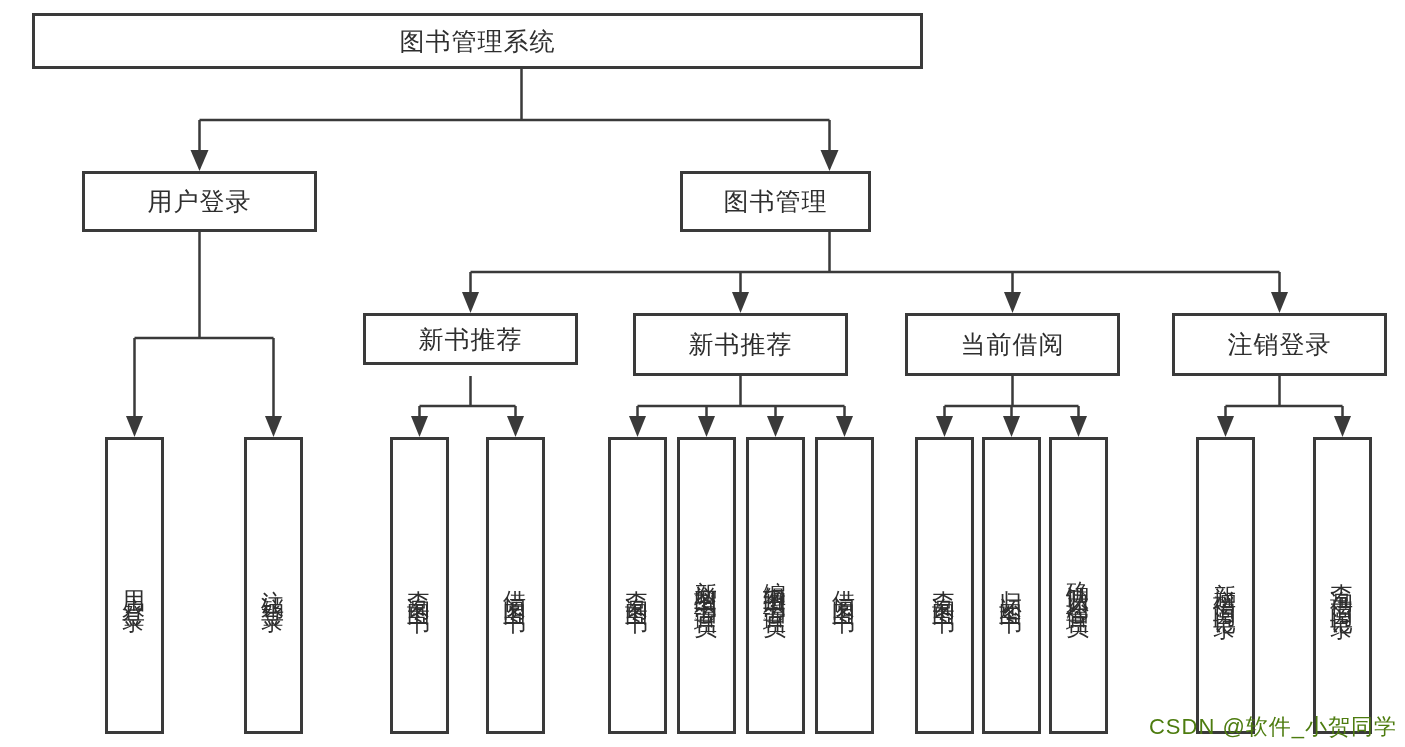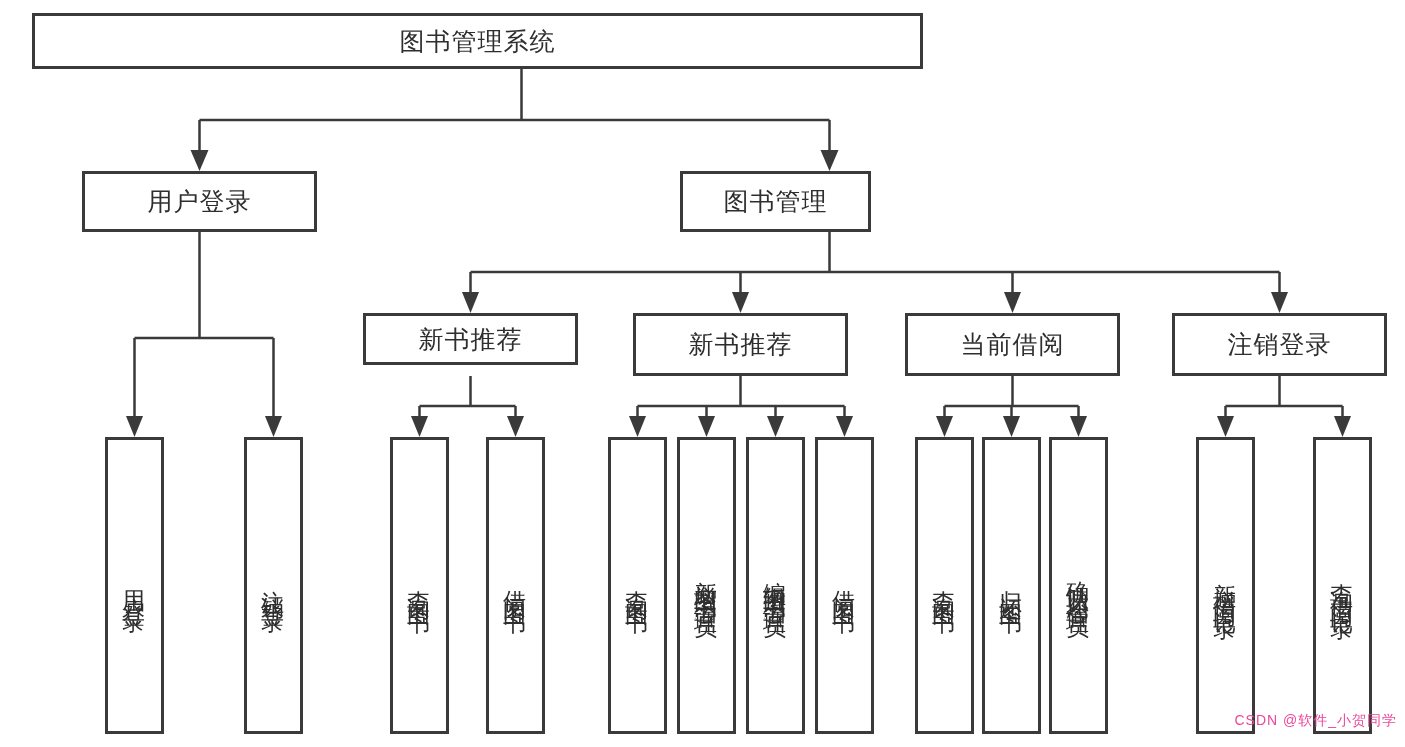--- a/index.html
+++ b/index.html
@@ -45,22 +45,22 @@
     font-size: 23px;
     letter-spacing: 7px;
     color: #2e2e2e;
     z-index: 2;
     overflow: hidden;
   }
   .watermark {
     position: absolute;
     right: 8px;
     top: 712px;
-    font-size: 14px;
-    color: #ec4899;
+    font-size: 22px;
+    color: #4d7c0f;
     letter-spacing: 1px;
     z-index: 3;
     white-space: nowrap;
   }
   .cline { stroke: #3a3a3a; stroke-width: 2.5; fill: none; }
   .ctri  { fill: #3a3a3a; stroke: none; }
 </style>
 </head>
 <body>
 

